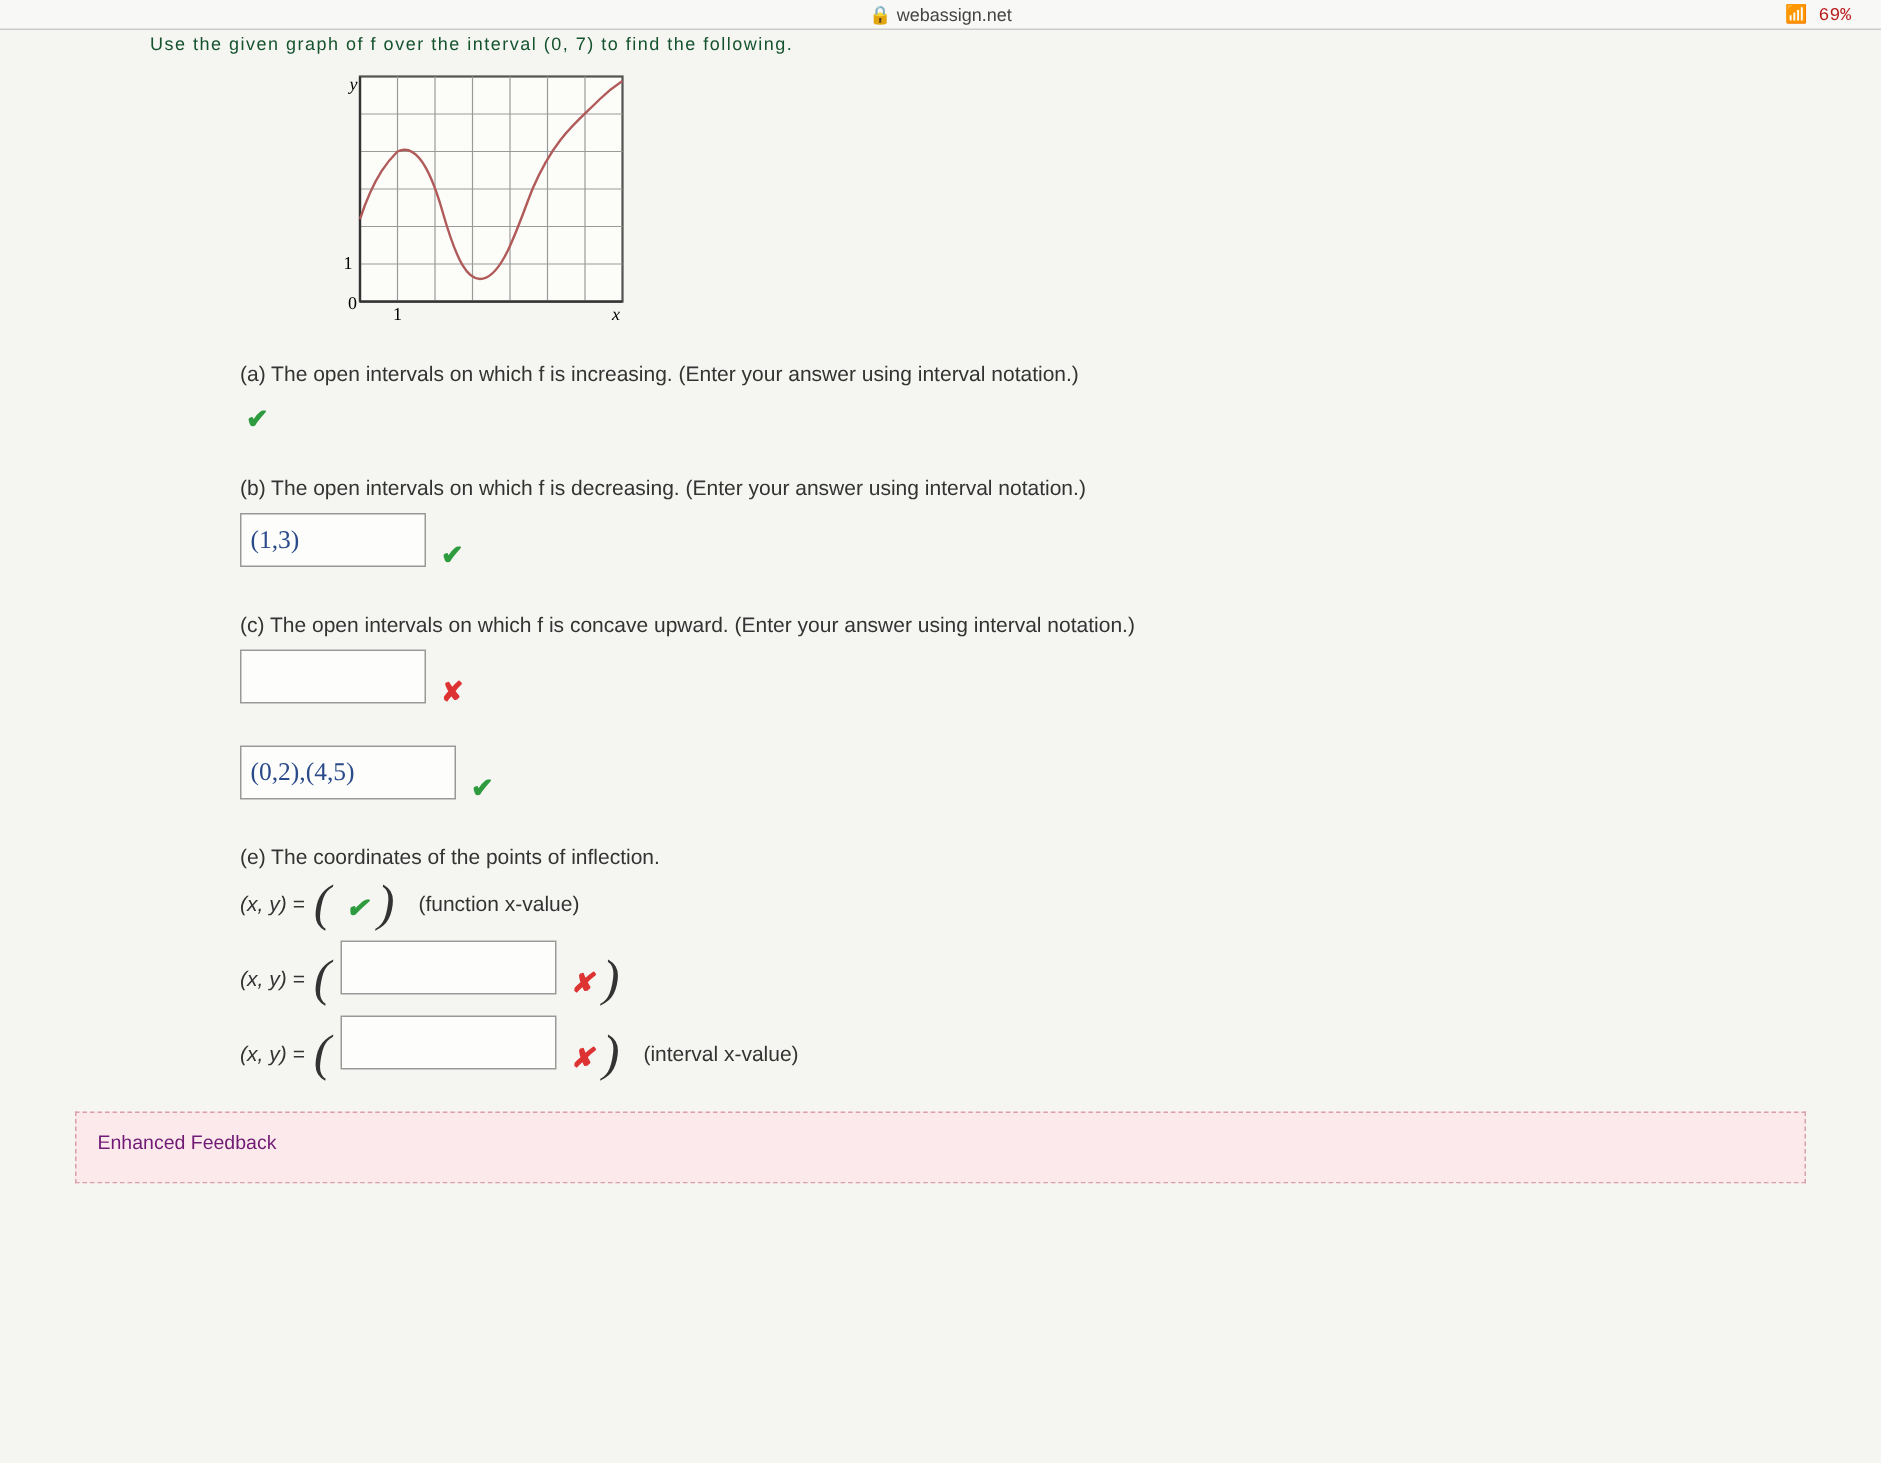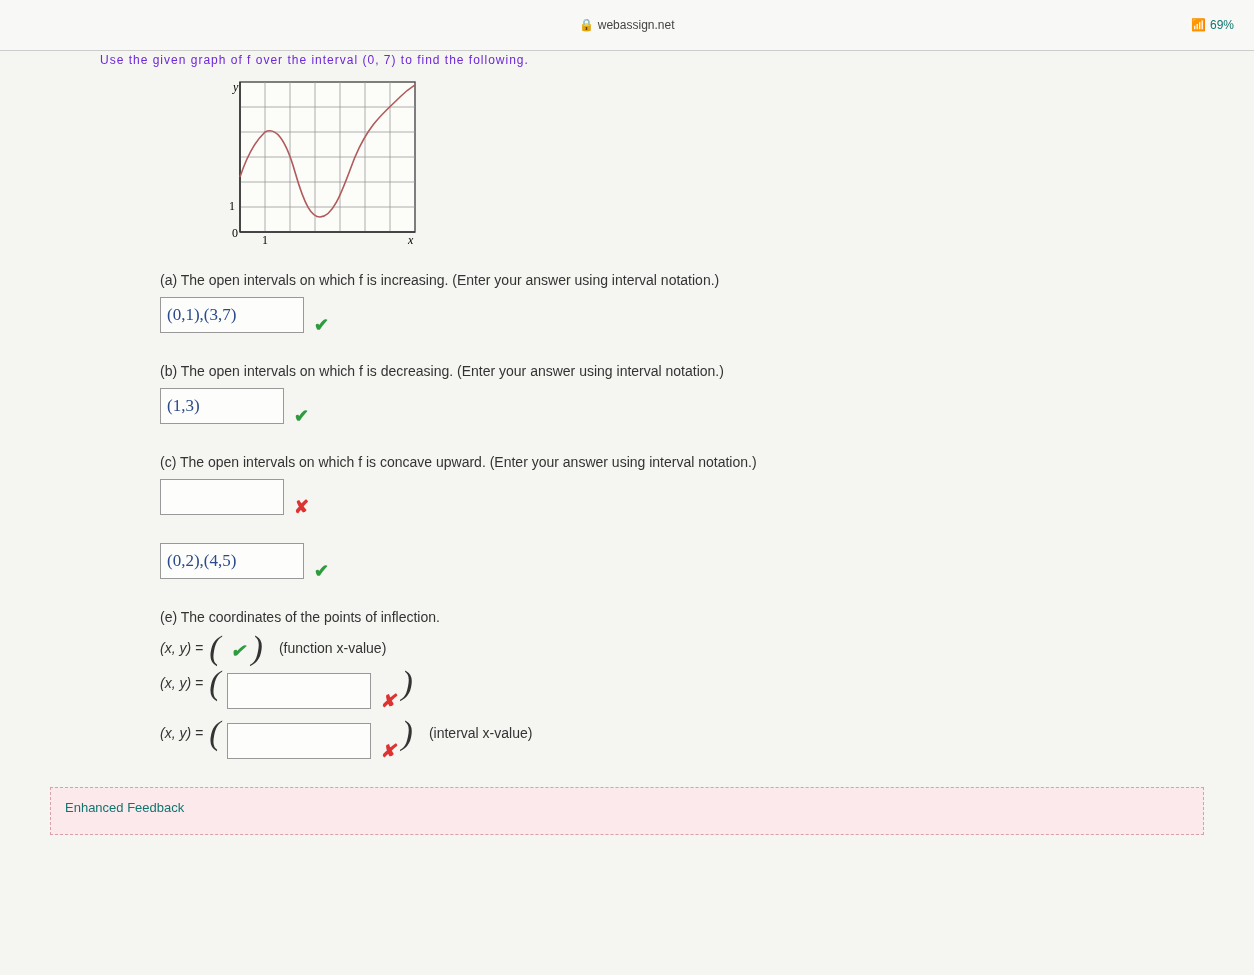--- a/index.html
+++ b/index.html
@@ -7,34 +7,34 @@
     font-size: 14px;
     color: #333;
     margin: 0;
     padding: 0;
     background: #f5f5f2;
   }
   .topbar {
     display: flex;
     justify-content: space-between;
     align-items: center;
-    padding: 18px 20px;
+    padding: 2px 20px;
     font-size: 12px;
     color: #555;
     border-bottom: 1px solid #ccc;
     background: #f8f8f6;
   }
   .topbar .center {
     flex: 1;
     text-align: center;
     color: #444;
   }
-  .topbar .right { color: #0f766e; }
+  .topbar .right { color: #b91c1c; font-family: Liberation Mono, monospace; }
   .faded-instruction {
-    color: #6d28d9;
+    color: #14532d;
     font-size: 12px;
     letter-spacing: 1px;
     padding: 2px 0 0 100px;
   }
   .content {
     padding: 10px 60px 0 160px;
   }
   .graph-box {
     margin-left: 60px;
     margin-bottom: 20px;
@@ -69,21 +69,21 @@
   .mark {
     font-size: 18px;
     font-weight: bold;
     margin-left: 4px;
     margin-bottom: -6px;
   }
   .mark.correct { color: #2e9b3e; }
   .mark.wrong { color: #d33; }
   .point-row {
     display: flex;
-    align-items: flex-start;
+    align-items: flex-end;
     gap: 6px;
     margin: 10px 0 14px 0;
     font-style: italic;
   }
   .point-row .lhs { font-style: normal; color:#333; }
   .big-paren {
     font-family: "Times New Roman", serif;
     font-size: 34px;
     line-height: 20px;
     color: #333;
@@ -92,21 +92,21 @@
   .feedback-box {
     margin: 20px 50px 0 50px;
     border: 1px dashed #d9a0a8;
     background: #fce9ec;
     padding: 10px 14px 12px 14px;
     color: #7a3d48;
     font-size: 13px;
     line-height: 1.5;
   }
   .feedback-box .fb-title {
-    color: #0f766e;
+    color: #701a75;
     margin-bottom: 4px;
     font-size: 13px;
   }
   svg text { font-family: "Times New Roman", serif; }
 </style>
 </head>
 <body>
 
 <div class="topbar">
   <div style="width:40%"></div>
@@ -147,23 +147,20 @@
       <text x="42" y="167" font-size="12">1</text>
       <text x="9" y="133" font-size="12">1</text>
       <text x="13" y="14" font-size="12" font-style="italic">y</text>
       <text x="188" y="167" font-size="12" font-style="italic">x</text>
     </svg>
   </div>
 
   <div class="question">
     <div class="prompt">(a) The open intervals on which f is increasing. (Enter your answer using interval notation.)</div>
     <div class="answer-row">
-      <div class="answer-box wide">
-        <span>(0,1),(3,7)</span>
-      </div>
       <span class="mark correct">✔</span>
     </div>
   </div>
 
   <div class="question">
     <div class="prompt">(b) The open intervals on which f is decreasing. (Enter your answer using interval notation.)</div>
     <div class="answer-row">
       <div class="answer-box">
         <span>(1,3)</span>
       </div>

